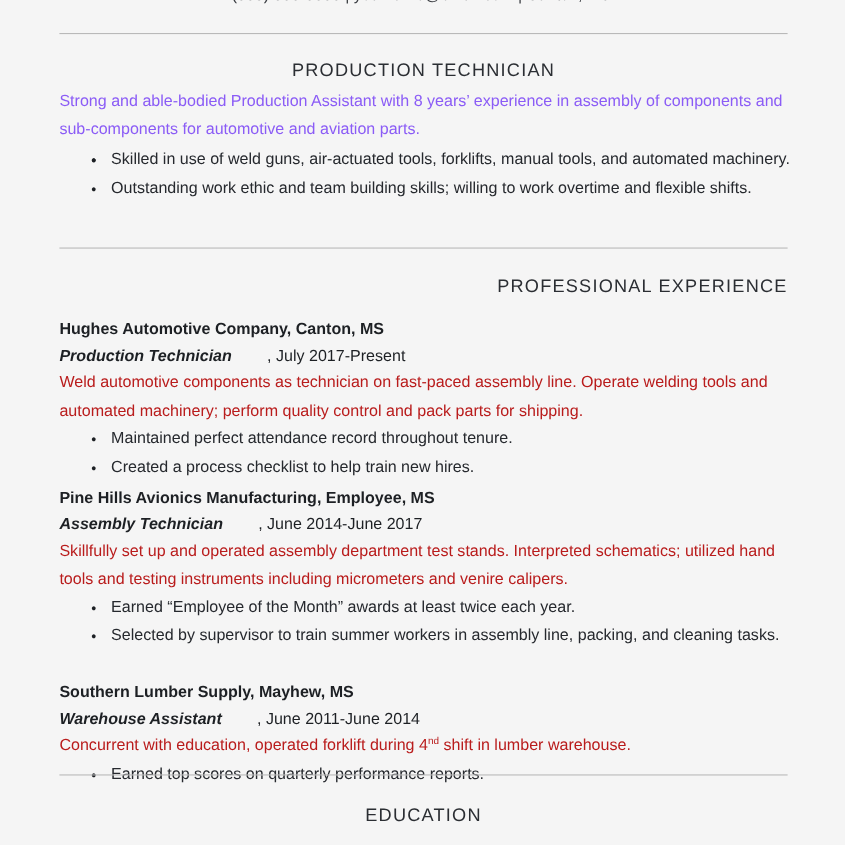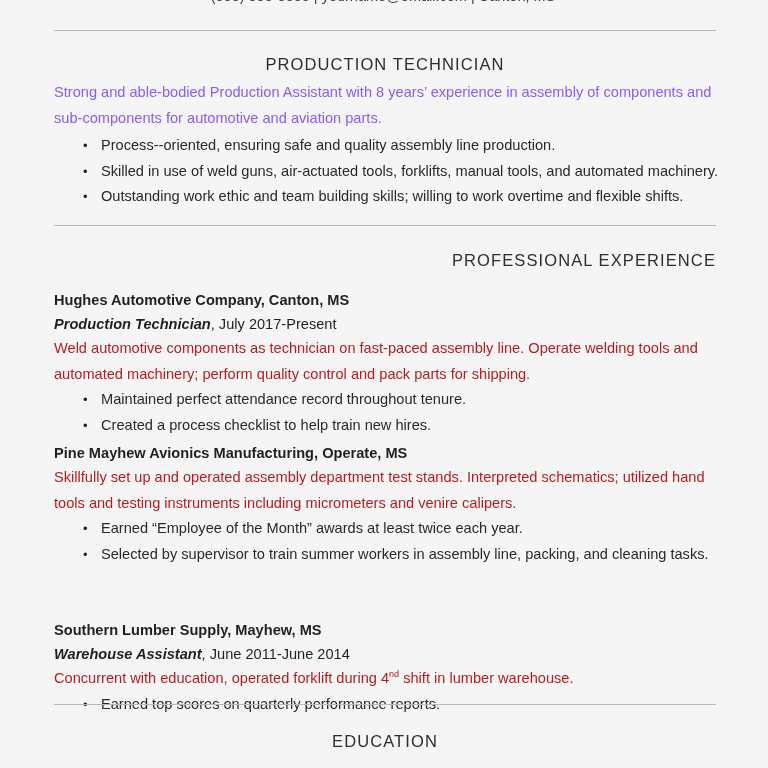--- a/index.html
+++ b/index.html
@@ -111,21 +111,21 @@
 
   .job-role {
     font-size: 14.6px;
     line-height: 24px;
     color: #1d2024;
   }
   .job-role .role-name {
     font-weight: 700;
     font-style: italic;
   }
-  .job-role .role-dates { font-weight: 400; font-style: normal; }
+  .job-role .role-dates { font-weight: 400; font-style: normal; padding-left: 32px; }
 
   .job-desc {
     font-size: 14.6px;
     line-height: 25.5px;
     color: #b91c1c;
     width: 660px;
   }
 
   .job .bullets {
     position: static;
@@ -149,21 +149,20 @@
 
   <div class="divider d1"></div>
 
   <div class="section-heading sh-title">PRODUCTION TECHNICIAN</div>
 
   <div class="para summary">Strong and able-bodied Production Assistant with 8 years’ experience in assembly of components and sub-components for automotive and aviation parts.</div>
 
   <ul class="bullets b-summary">
     <li>
       <span class="bullet-dot">•</span>
-      <span>Process--oriented, ensuring safe and quality assembly line production.</span>
     </li>
     <li>
       <span class="bullet-dot">•</span>
       <span>Skilled in use of weld guns, air-actuated tools, forklifts, manual tools, and automated machinery.</span>
     </li>
     <li>
       <span class="bullet-dot">•</span>
       <span>Outstanding work ethic and team building skills; willing to work overtime and flexible shifts.</span>
     </li>
   </ul>
@@ -187,21 +186,24 @@
       </li>
       <li>
         <span class="bullet-dot">•</span>
         <span>Created a process checklist to help train new hires.</span>
       </li>
     </ul>
   </div>
 
   <div class="job job-2">
     <div class="job-company">
-      <span class="co-name">Pine Mayhew Avionics Manufacturing</span><span class="co-loc">, Operate, MS</span>
+      <span class="co-name">Pine Hills Avionics Manufacturing</span><span class="co-loc">, Employee, MS</span>
+    </div>
+    <div class="job-role">
+      <span class="role-name">Assembly Technician</span><span class="role-dates">, June 2014-June 2017</span>
     </div>
     <div class="job-desc">Skillfully set up and operated assembly department test stands. Interpreted schematics; utilized hand tools and testing instruments including micrometers and venire calipers.</div>
     <ul class="bullets">
       <li>
         <span class="bullet-dot">•</span>
         <span>Earned “Employee of the Month” awards at least twice each year.</span>
       </li>
       <li>
         <span class="bullet-dot">•</span>
         <span>Selected by supervisor to train summer workers in assembly line, packing, and cleaning tasks.</span>

